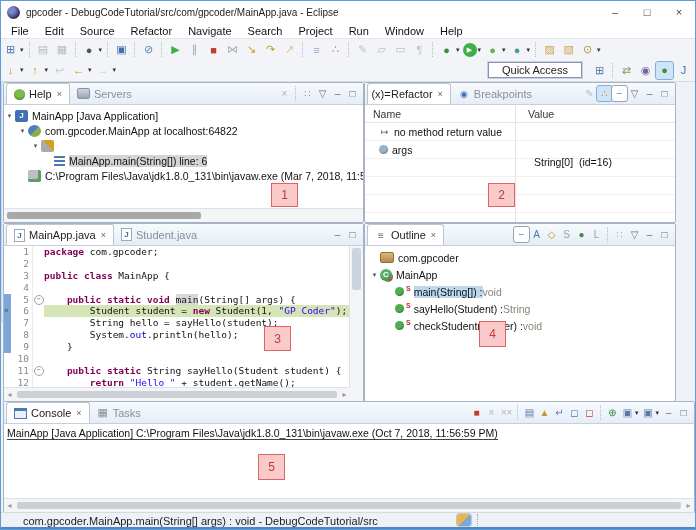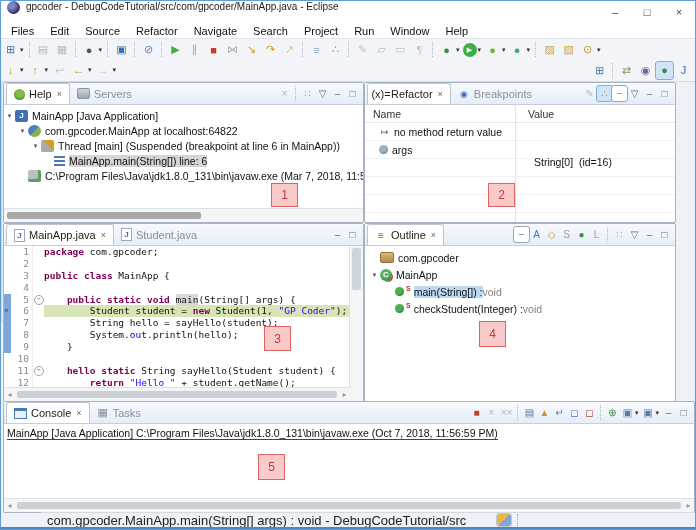--- a/index.html
+++ b/index.html
@@ -1,18 +1,18 @@
 <!DOCTYPE html>
 <html><head>
 <meta charset="utf-8">
 <style>
   html,body{margin:0;padding:0;background:#d8dce2;font-family:"Liberation Sans",sans-serif;}
   .window{position:relative;width:694px;height:528px;border:1px solid #5f9bd6;background:#eef1f6;overflow:hidden;}
   
-  .titlebar{position:absolute;top:0;left:0;right:0;height:22px;background:#fff;display:flex;align-items:flex-start;padding-left:6px;}
+  .titlebar{position:absolute;top:0;left:0;right:0;height:22px;background:#fff;display:flex;align-items:center;padding-left:6px;}
   .app-icon{width:13px;height:13px;border-radius:50%;background:radial-gradient(circle at 35% 35%,#7a86c8 0 25%,#2e2a5e 70%);margin-right:6px;flex:none;}
   .title{font-size:10px;color:#222;white-space:nowrap;}
   .wcs{margin-left:auto;display:flex;height:22px;}
   .wc{width:32px;height:22px;display:flex;align-items:center;justify-content:center;font-size:11px;color:#444;}
   .menubar{position:absolute;top:22px;left:0;right:0;height:15px;background:#fff;display:flex;align-items:center;padding-left:2px;font-size:11px;color:#111;}
   .menu-item{padding:0 8px;}
   .tb{position:absolute;left:0;right:0;display:flex;align-items:center;background:#f2f4f7;}
   .tb1{top:37px;height:21px;border-top:1px solid #e2e6ec;}
   .tb2{top:58px;height:22px;border-bottom:1px solid #d8dde5;}
   .sep{width:1px;height:15px;border-left:1px dotted #b4bac4;margin:0 3px;}
@@ -98,21 +98,21 @@
   .sarr{width:11px;text-align:center;font-size:8px;color:#999;flex:none;}
   .hthumb{height:7px;background:#ccd0d6;border-radius:2px;}
   .corner{position:absolute;right:0;bottom:0;width:13px;height:13px;background:#f4f5f7;}
   
   .dbg-hs{left:0;right:0;}
   .dbg-thumb{width:54%;margin-left:3px;background:#a8a8a8;}
   
   .conbody{position:absolute;top:22px;left:0;right:0;bottom:13px;background:#fff;font-size:10.5px;color:#111;padding:3px 3px;}
   .conline{display:inline-block;white-space:pre;border-bottom:1px solid #444;}
   
-  .statusbar{position:absolute;left:0;right:0;top:511px;height:15px;background:#eef1f6;display:flex;align-items:center;font-size:13px;color:#222;padding-left:6px;border-top:1px solid #d4dae2;margin-left:40px;}
+  .statusbar{position:absolute;left:0;right:0;top:511px;height:15px;background:#eef1f6;display:flex;align-items:center;font-size:11px;color:#222;padding-left:22px;border-top:1px solid #d4dae2;}
   .sticon{position:absolute;left:456px;top:1px;width:14px;height:12px;border-radius:2px;background:linear-gradient(135deg,#e8b64a 0 50%,#7fa8d8 50%);outline:1px solid #c2cad6;}
   .stgrip{position:absolute;left:476px;top:1px;height:12px;border-left:1px dotted #9aa4b4;}
   .bottomedge{position:absolute;left:0;right:0;bottom:0;height:2px;background:#4a86c8;}
   
   #strip .gi{min-width:15px;height:14px;font-size:9px;margin:1px 0;}
   
   .ann{position:absolute;width:25px;height:22px;background:#f8caca;border:1px solid #e06262;color:#c23a3a;display:flex;align-items:center;justify-content:center;font-size:12px;z-index:50;}
   .a1{left:270px;top:182px;}
   .a2{left:487px;top:182px;}
   .a3{left:263px;top:325px;height:23px;}
@@ -128,21 +128,21 @@
     <span class="app-icon"></span>
     <span class="title">gpcoder - DebugCodeTutorial/src/com/gpcoder/MainApp.java - Eclipse</span>
     <span class="wcs">
       <span class="wc">–</span>
       <span class="wc">□</span>
       <span class="wc">×</span>
     </span>
   </div>
 
   <div class="menubar">
-      <span class="menu-item">Files</span>
+      <span class="menu-item">File</span>
       <span class="menu-item">Edit</span>
       <span class="menu-item">Source</span>
       <span class="menu-item">Refactor</span>
       <span class="menu-item">Navigate</span>
       <span class="menu-item">Search</span>
       <span class="menu-item">Project</span>
       <span class="menu-item">Run</span>
       <span class="menu-item">Window</span>
       <span class="menu-item">Help</span>
     </div>
@@ -198,20 +198,21 @@
         <span class="dd">▾</span>
         <span class="gi" style="color: rgb(200, 153, 30);">↑</span>
         <span class="dd">▾</span>
         <span class="gi" style="color: rgb(200, 204, 210);">↩</span>
         <span class="gi" style="color: rgb(200, 153, 30);">←</span>
         <span class="dd">▾</span>
         <span class="gi" style="color: rgb(200, 204, 210);">→</span>
         <span class="dd">▾</span>
       </div>
     <div class="tb2right">
+      <span class="qa">Quick Access</span>
       <span style="display:flex;align-items:center">
           <span class="gi" style="color: rgb(90, 123, 166);">⊞</span>
           <span class="sep"></span>
           <span class="gi" style="color: rgb(138, 154, 106);">⇄</span>
           <span class="gi" style="color: rgb(122, 95, 160);">◉</span>
           <span class="gi active" style="color: rgb(62, 142, 65);">●</span>
           <span class="gi" style="color: rgb(58, 111, 181);">J</span>
         </span>
     </div>
   </div>
@@ -248,21 +249,20 @@
         <div class="trow">
           <span class="indent" style="width: 13px;"></span>
           <span class="exp">▾</span>
           <span class="ic ic-jvm"></span>
           <span class="lbl">com.gpcoder.MainApp at localhost:64822</span>
         </div>
         <div class="trow">
           <span class="indent" style="width: 26px;"></span>
           <span class="exp">▾</span>
           <span class="ic ic-thread"></span>
-          <span class="lbl">Thread [main] (Suspended (breakpoint at line 6 in MainApp))</span>
         </div>
         <div class="trow">
           <span class="indent" style="width: 39px;"></span>
           <span class="exp"></span>
           <span class="ic ic-frame"></span>
           <span class="lbl sel-gray">MainApp.main(String[]) line: 6</span>
         </div>
         <div class="trow">
           <span class="indent" style="width: 13px;"></span>
           <span class="exp"></span>
@@ -419,21 +419,21 @@
           <span class="nc">10</span>
           <span class="fc"></span>
           <span class="cc"></span>
         </div>
         <div class="lrow">
           <span class="rc"></span>
           <span class="nc">11</span>
           <span class="fc">
             <span class="foldmark">−</span>
           </span>
-          <span class="cc"><span class="tok-pl">    </span><span class="tok-kw">hello static</span><span class="tok-pl"> String sayHello(Student student) {</span></span>
+          <span class="cc"><span class="tok-pl">    </span><span class="tok-kw">public static</span><span class="tok-pl"> String sayHello(Student student) {</span></span>
         </div>
         <div class="lrow">
           <span class="rc"></span>
           <span class="nc">12</span>
           <span class="fc"></span>
           <span class="cc"><span class="tok-pl">        </span><span class="tok-kw">return</span><span class="tok-pl"> </span><span class="tok-str">"Hello "</span><span class="tok-pl"> + student.getName();</span></span>
         </div>
       </div>
     <div class="vscroll">
         <span class="vthumb"></span>
@@ -480,20 +480,27 @@
           <span class="exp">▾</span>
           <span class="ic ic-cls">C</span>
           <span class="lbl">MainApp</span>
         </div>
         <div class="trow orow">
           <span class="indent" style="width: 30px;"></span>
           <span class="ic ic-met"></span>
           <span class="msup">S</span>
           <span class="lbl sel-blue">main(String[]) : </span>
           <span class="otype">void</span>
+        </div>
+        <div class="trow orow">
+          <span class="indent" style="width: 30px;"></span>
+          <span class="ic ic-met"></span>
+          <span class="msup">S</span>
+          <span class="lbl">sayHello(Student) : </span>
+          <span class="otype">String</span>
         </div>
         <div class="trow orow">
           <span class="indent" style="width: 30px;"></span>
           <span class="ic ic-met"></span>
           <span class="msup">S</span>
           <span class="lbl">checkStudent(Integer) : </span>
           <span class="otype">void</span>
         </div>
       </div>
   </div>

